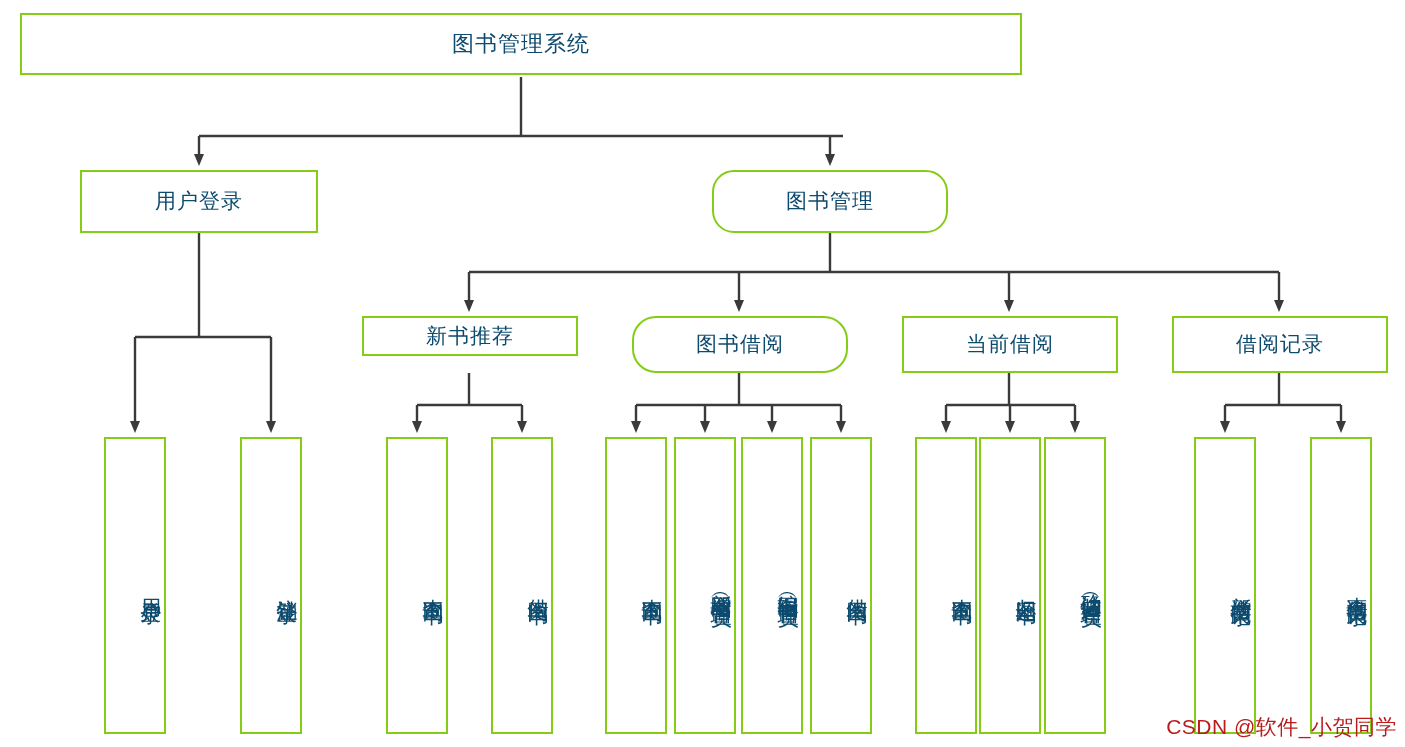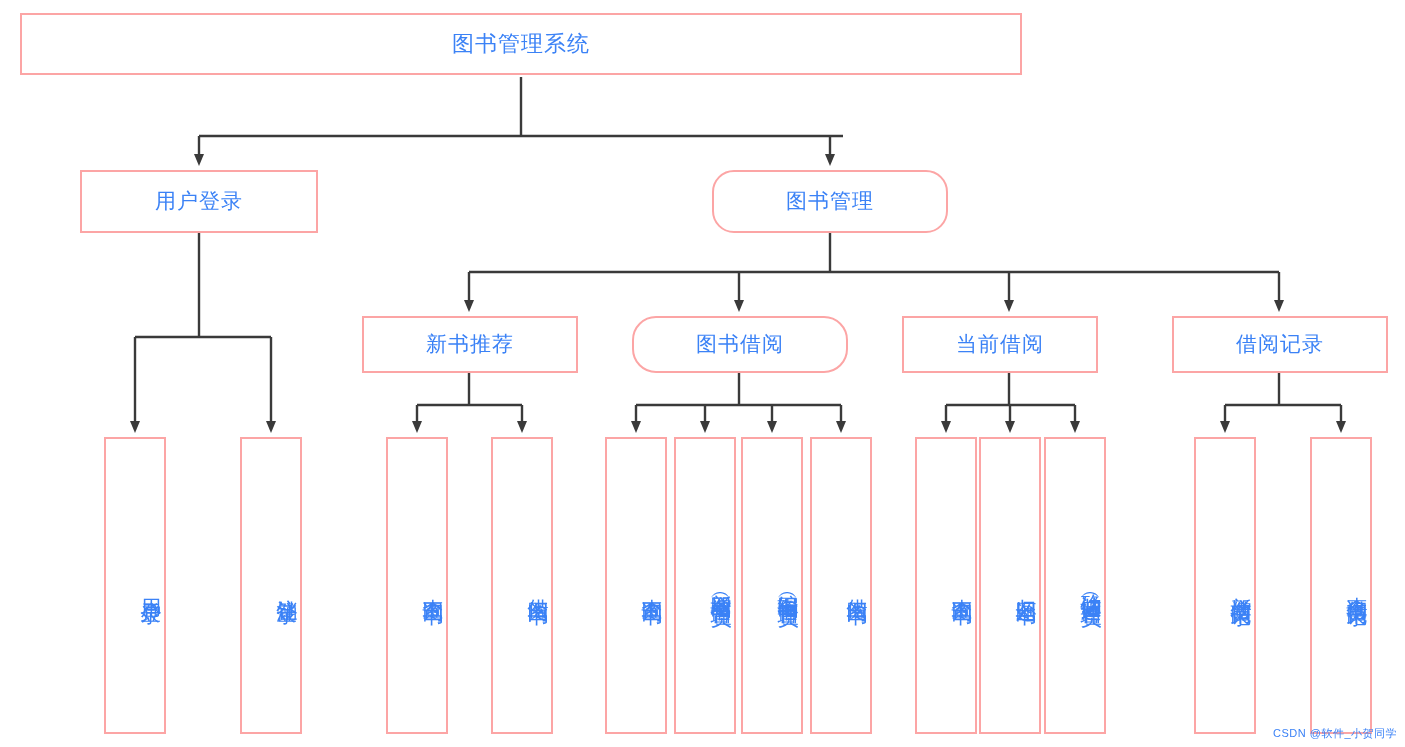--- a/index.html
+++ b/index.html
@@ -13,26 +13,26 @@
   #canvas {
     position: relative;
     width: 1405px;
     height: 747px;
     background: #ffffff;
     overflow: hidden;
   }
   .node {
     position: absolute;
     box-sizing: border-box;
-    border: 2px solid #fca5a5;
+    border: 2px solid #84cc16;
     background: #ffffff;
     display: flex;
     align-items: center;
     justify-content: center;
-    color: #3b82f6;
+    color: #0c4a6e;
     line-height: 1.25;
   }
   .node.h {
     font-size: 21px;
     letter-spacing: 1px;
   }
   .node.v {
     writing-mode: vertical-rl;
     text-orientation: upright;
     font-size: 21px;
@@ -63,22 +63,22 @@
     stroke-width: 2.4;
     fill: none;
   }
   .arrowfill {
     fill: #3a3a3a;
   }
   #watermark {
     position: absolute;
     right: 8px;
     bottom: 6px;
-    font-size: 11px;
-    color: #3b82f6;
+    font-size: 21px;
+    color: #b91c1c;
     letter-spacing: 0.5px;
     white-space: nowrap;
     text-align: center;
   }
 </style>
 </head>
 <body>
 
 <div id="canvas">
 
@@ -137,29 +137,29 @@
   </div>
 
   <div class="node h" style="left:80px; top:170px; width:238px; height:63px;">
     <span>用户登录</span>
   </div>
 
   <div class="node h" style="left:712px; top:170px; width:236px; height:63px;border-radius:22px;">
     <span>图书管理</span>
   </div>
 
-  <div class="node h" style="left:362px; top:316px; width:216px; height:57px;">
+  <div class="node h" style="left:362px; top:316px; width:216px; height:40px;">
     <span>新书推荐</span>
   </div>
 
   <div class="node h" style="left:632px; top:316px; width:216px; height:57px;border-radius:24px;">
     <span>图书借阅</span>
   </div>
 
-  <div class="node h" style="left:902px; top:316px; width:196px; height:57px;">
+  <div class="node h" style="left:902px; top:316px; width:216px; height:57px;">
     <span>当前借阅</span>
   </div>
 
   <div class="node h" style="left:1172px; top:316px; width:216px; height:57px;">
     <span>借阅记录</span>
   </div>
 
   <div class="node v" style="left:104px; top:437px; width:62px; height:297px;">
     <span class="vtxt">用户登录</span>
   </div>

